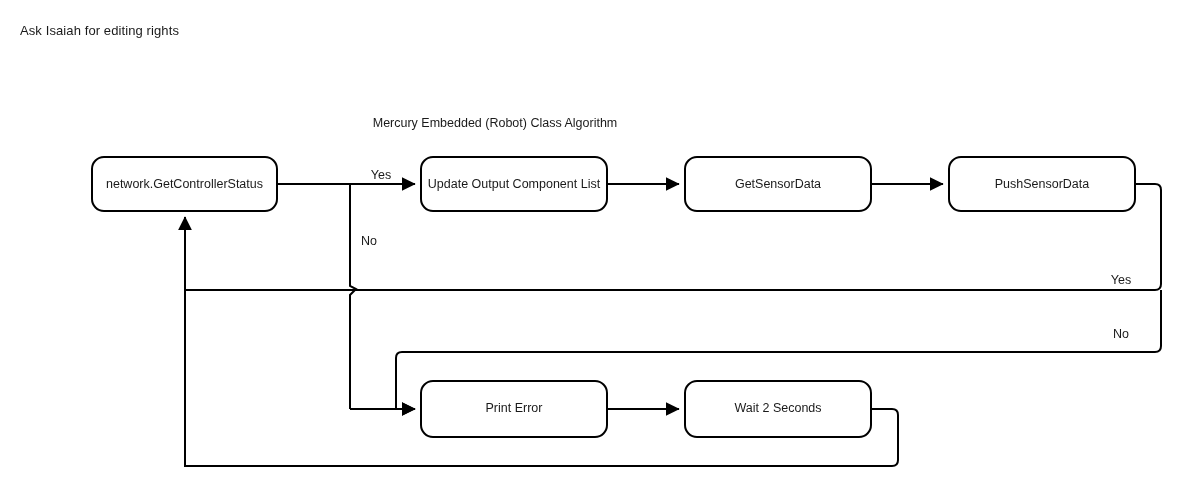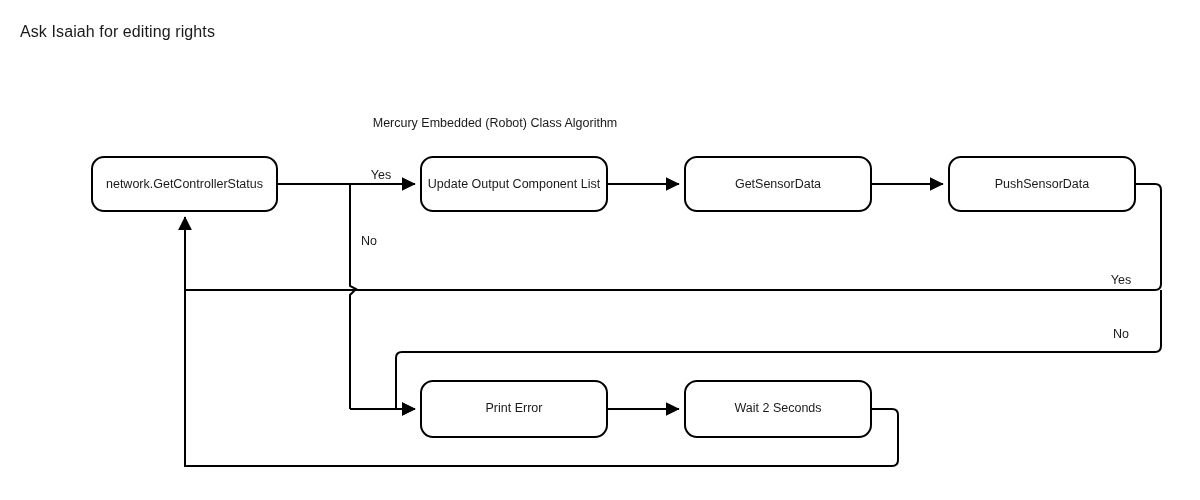--- a/index.html
+++ b/index.html
@@ -12,21 +12,21 @@
     width: 1200px;
     height: 500px;
     background: #ffffff;
     font-family: "Liberation Sans", sans-serif;
     overflow: hidden;
   }
   .note-text {
     position: absolute;
     left: 20px;
     top: 23px;
-    font-size: 16px;
+    font-size: 13px;
     color: #1a1a1a;
     letter-spacing: 0.1px;
     white-space: nowrap;
   }
   svg.diagram {
     position: absolute;
     left: 0;
     top: 0;
     width: 1200px;
     height: 500px;

